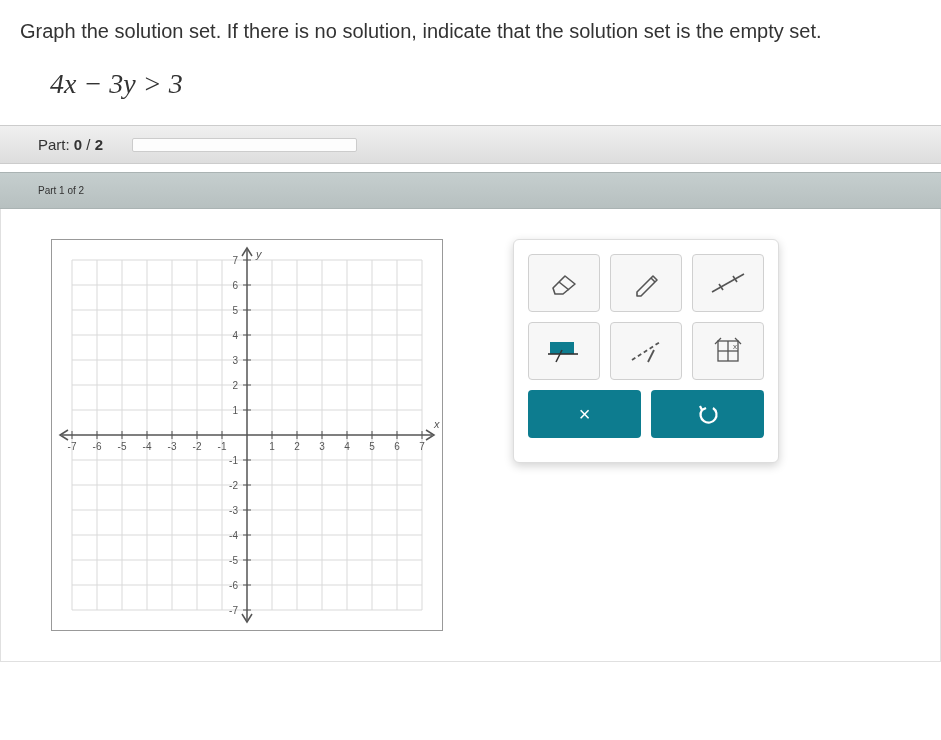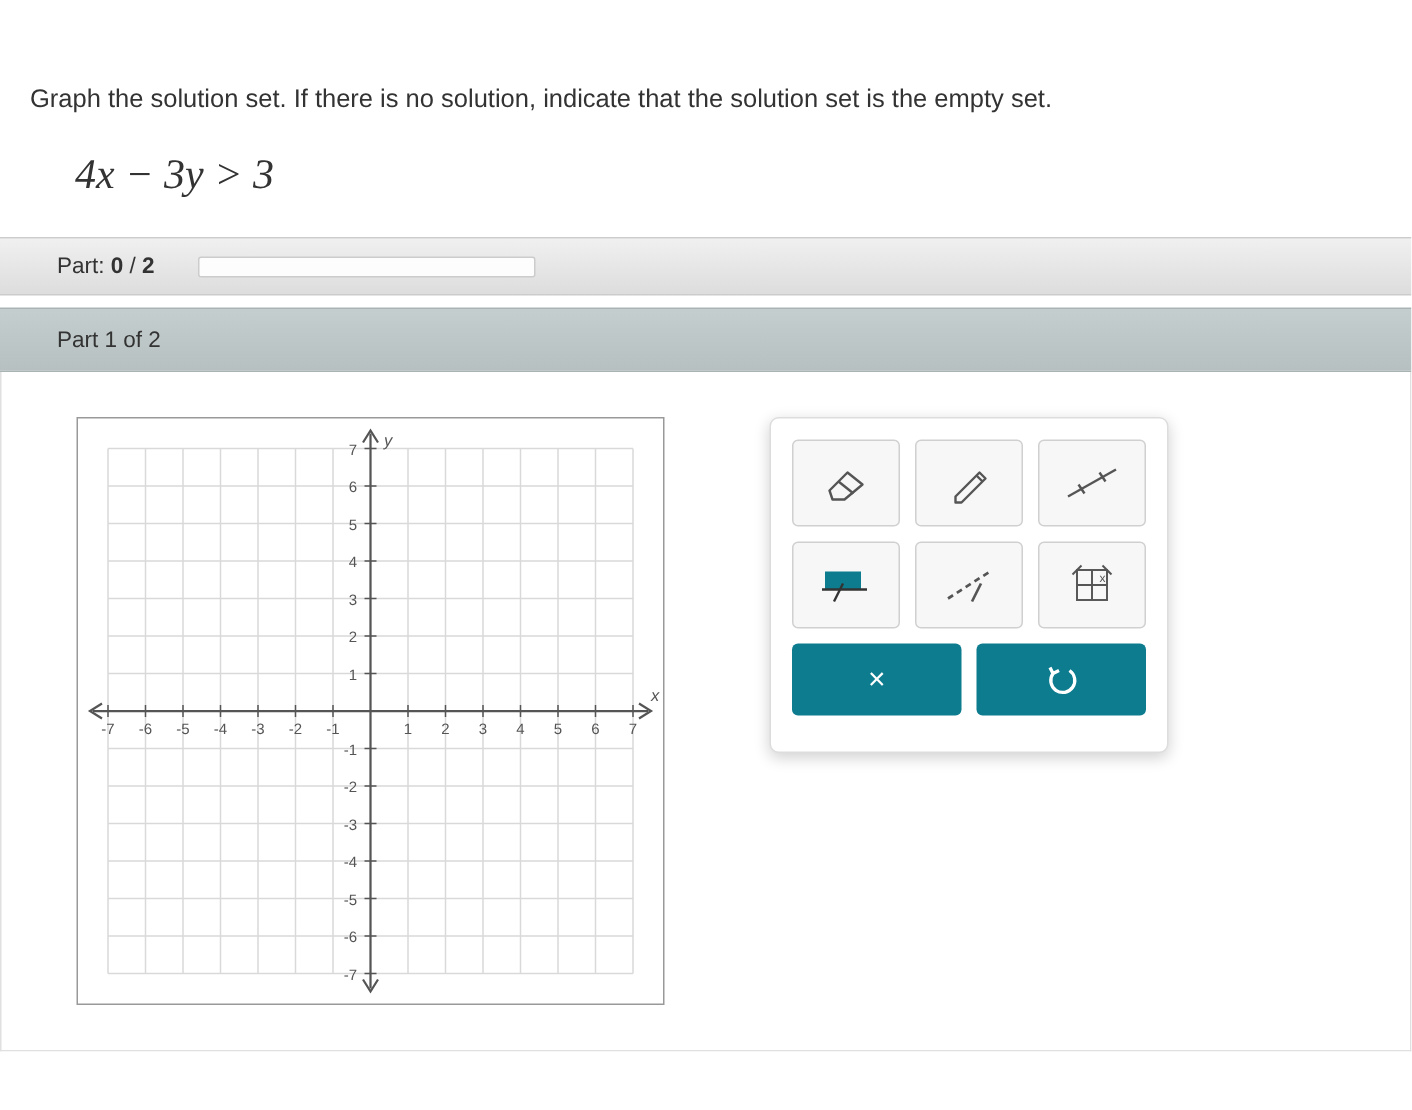--- a/index.html
+++ b/index.html
@@ -4,23 +4,22 @@
   <style>
     * { box-sizing: border-box; margin: 0; padding: 0; }
     body {
       font-family: Verdana, Geneva, sans-serif;
       background: #ffffff;
       color: #333;
       width: 941px;
     }
     .question {
       padding: 20px 20px 10px 20px;
-      font-size: 17px;
+      font-size: 20px;
       color: #333;
-      margin-top: 36px;
     }
     .equations {
       padding: 10px 20px 20px 50px;
       font-family: "Times New Roman", serif;
       font-size: 28px;
       font-style: italic;
       line-height: 1.5;
     }
     .part-bar {
       background: #e8e8e8;
@@ -37,21 +36,21 @@
       width: 225px;
       height: 14px;
       background: #fdfdfd;
       border: 1px solid #ccc;
       border-radius: 2px;
     }
     .part-header {
       background: #bfc9c9;
       background: linear-gradient(#c5cece, #b7c0c0);
       padding: 12px 20px 12px 38px;
-      font-size: 15px;
+      font-size: 10px;
       margin-top: 8px;
       border-top: 1px solid #aab3b3;
       border-bottom: 1px solid #aab3b3;
     }
     .content-area {
       padding: 30px 20px 30px 50px;
       display: flex;
       gap: 70px;
       align-items: flex-start;
       border: 1px solid #e0e0e0;

